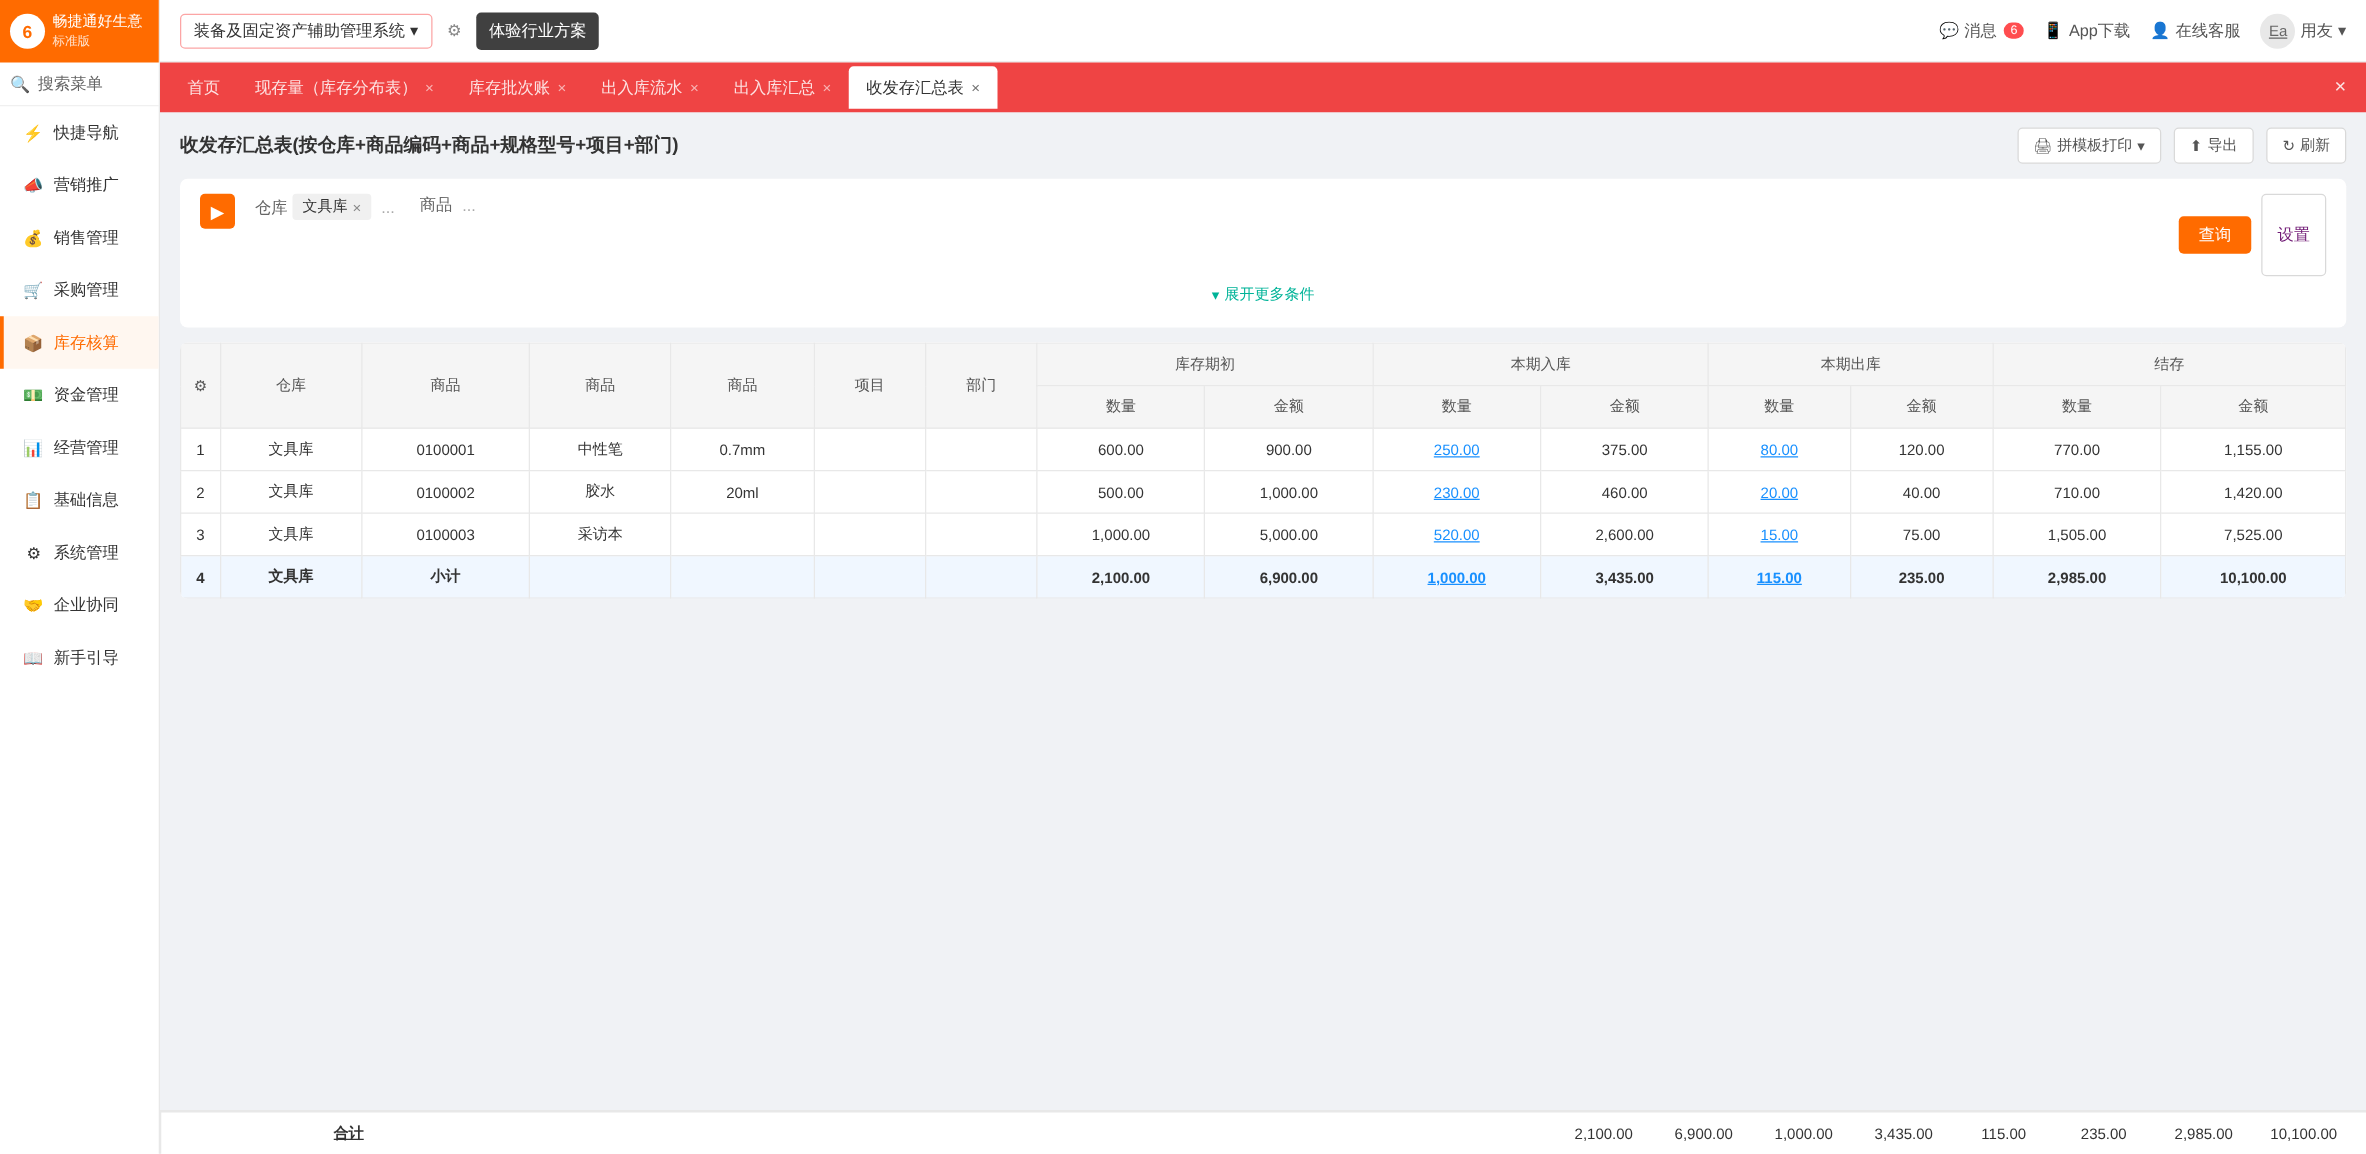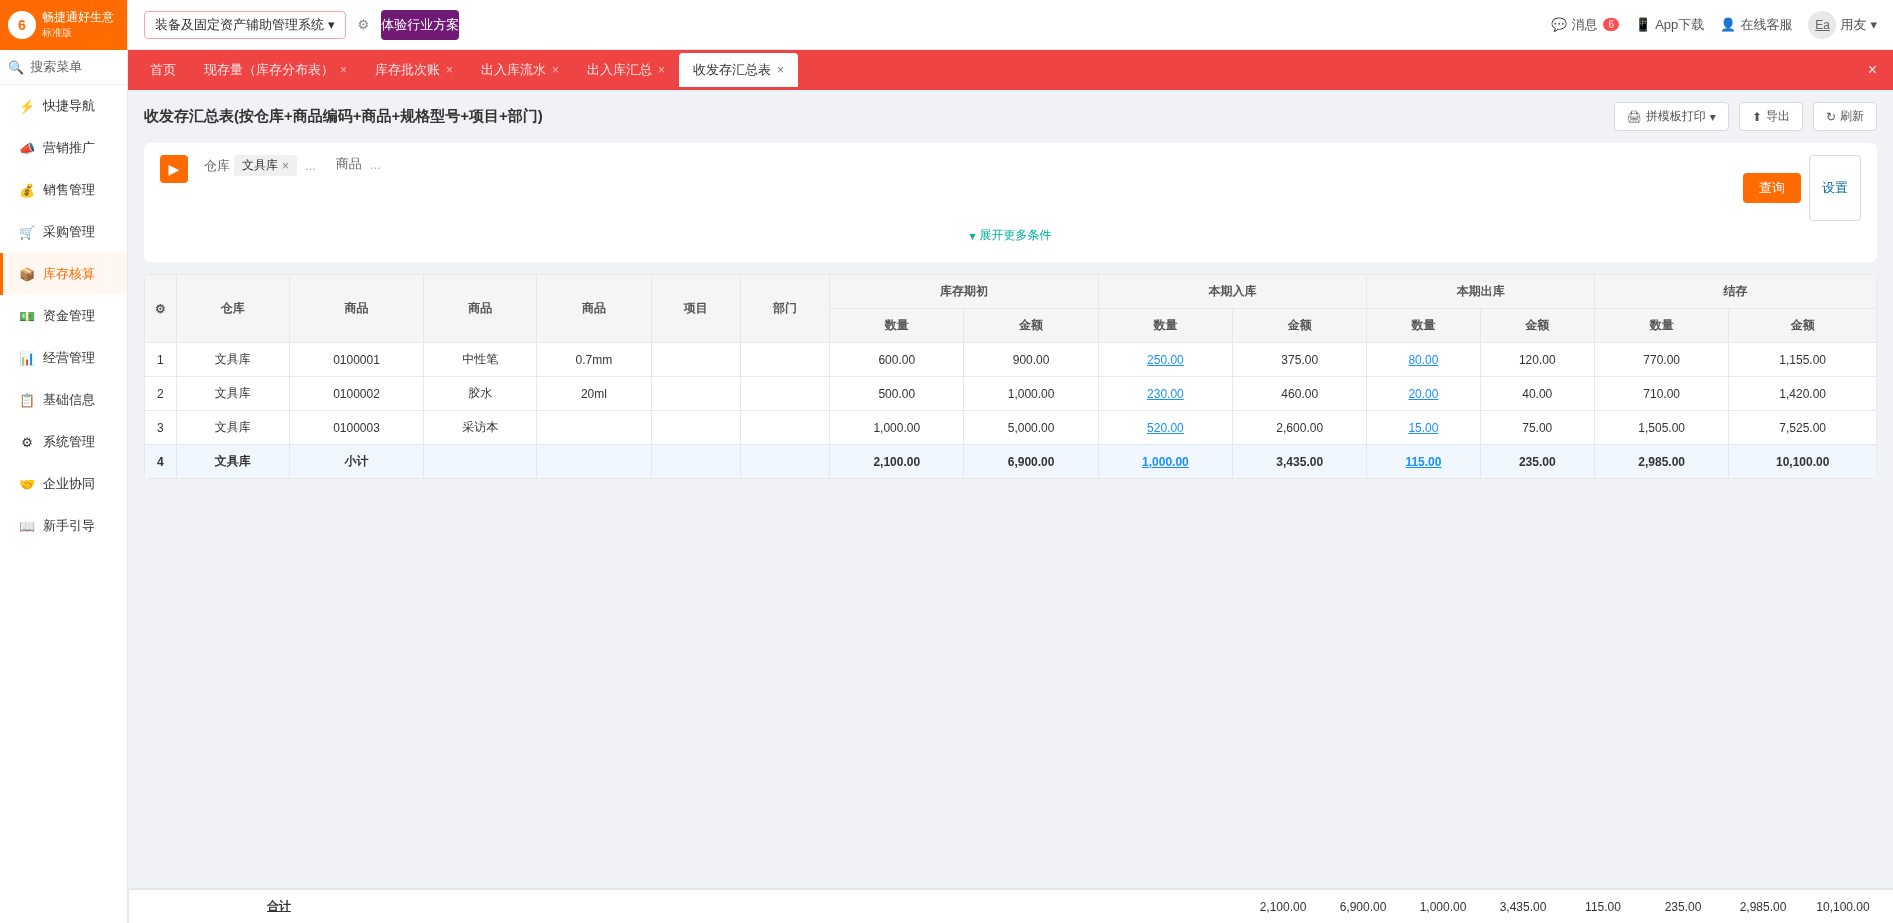--- a/index.html
+++ b/index.html
@@ -44,21 +44,21 @@
       display: flex; align-items: center; justify-content: space-between;
       padding: 0 16px;
     }
     .topbar-left { display: flex; align-items: center; gap: 12px; }
     .topbar-system-select {
       display: flex; align-items: center; gap: 4px; padding: 4px 10px;
       border: 1px solid #fca5a5; border-radius: 4px; cursor: pointer;
       background: #fff; font-size: 13px;
     }
     .topbar-btn-trial {
-      background: #701a75; color: #fff; border: none; padding: 6px 0;
+      background: #404040; color: #fff; border: none; padding: 6px 10px;
       border-radius: 4px; cursor: pointer; font-size: 13px;
     }
     .topbar-right { display: flex; align-items: center; gap: 16px; color: #555; font-size: 13px; }
     .topbar-right-item { display: flex; align-items: center; gap: 4px; cursor: pointer; }
     .badge {
       background: #ff4d4f; color: #fff; border-radius: 8px;
       font-size: 10px; padding: 1px 5px; margin-left: 2px;
     }
     .user-avatar {
       width: 28px; height: 28px; border-radius: 50%;
@@ -125,36 +125,36 @@
     }
     .filter-tag-close { cursor: pointer; color: #888; }
     .filter-dots { color: #aaa; cursor: pointer; padding: 0 4px; }
     .filter-goods { display: flex; align-items: center; gap: 4px; }
 
     .btn-query {
       background: #ff6b00; color: #fff; border: none; padding: 6px 16px;
       border-radius: 4px; cursor: pointer; font-size: 13px;
     }
     .btn-settings {
-      background: #fff; color: #0369a1; border: 1px solid #d9d9d9;
+      background: #fff; color: #701a75; border: 1px solid #d9d9d9;
       padding: 23px 12px; border-radius: 4px; cursor: pointer; font-size: 13px;
     }
 
     
     .expand-more {
       text-align: center; padding: 6px 0; cursor: pointer;
       color: #00b398; font-size: 12px; display: flex; align-items: center;
       justify-content: center; gap: 4px;
     }
 
     
     .table-wrapper { overflow-x: auto; }
     table { width: 100%; border-collapse: collapse; font-size: 12px; }
     th, td { border: 1px solid #e8e8e8; padding: 8px 10px; text-align: center; white-space: nowrap; }
-    thead tr th { background: #f5f5f5; color: #555; font-weight: 700; }
+    thead tr th { background: #f5f5f5; color: #555; font-weight: 400; }
     thead tr:first-child th { background: #f5f5f5; }
     tbody tr.subtotal { background: #f0f7ff; font-weight: bold; }
     .text-link { color: #1890ff; cursor: pointer; text-decoration: underline; }
     .settings-col { width: 30px; }
 
     
     .table-footer {
       background: #fff; border-top: 2px solid #e8e8e8;
       display: flex; align-items: center; padding: 8px 10px;
       font-size: 12px; color: #333; font-weight: 500;

